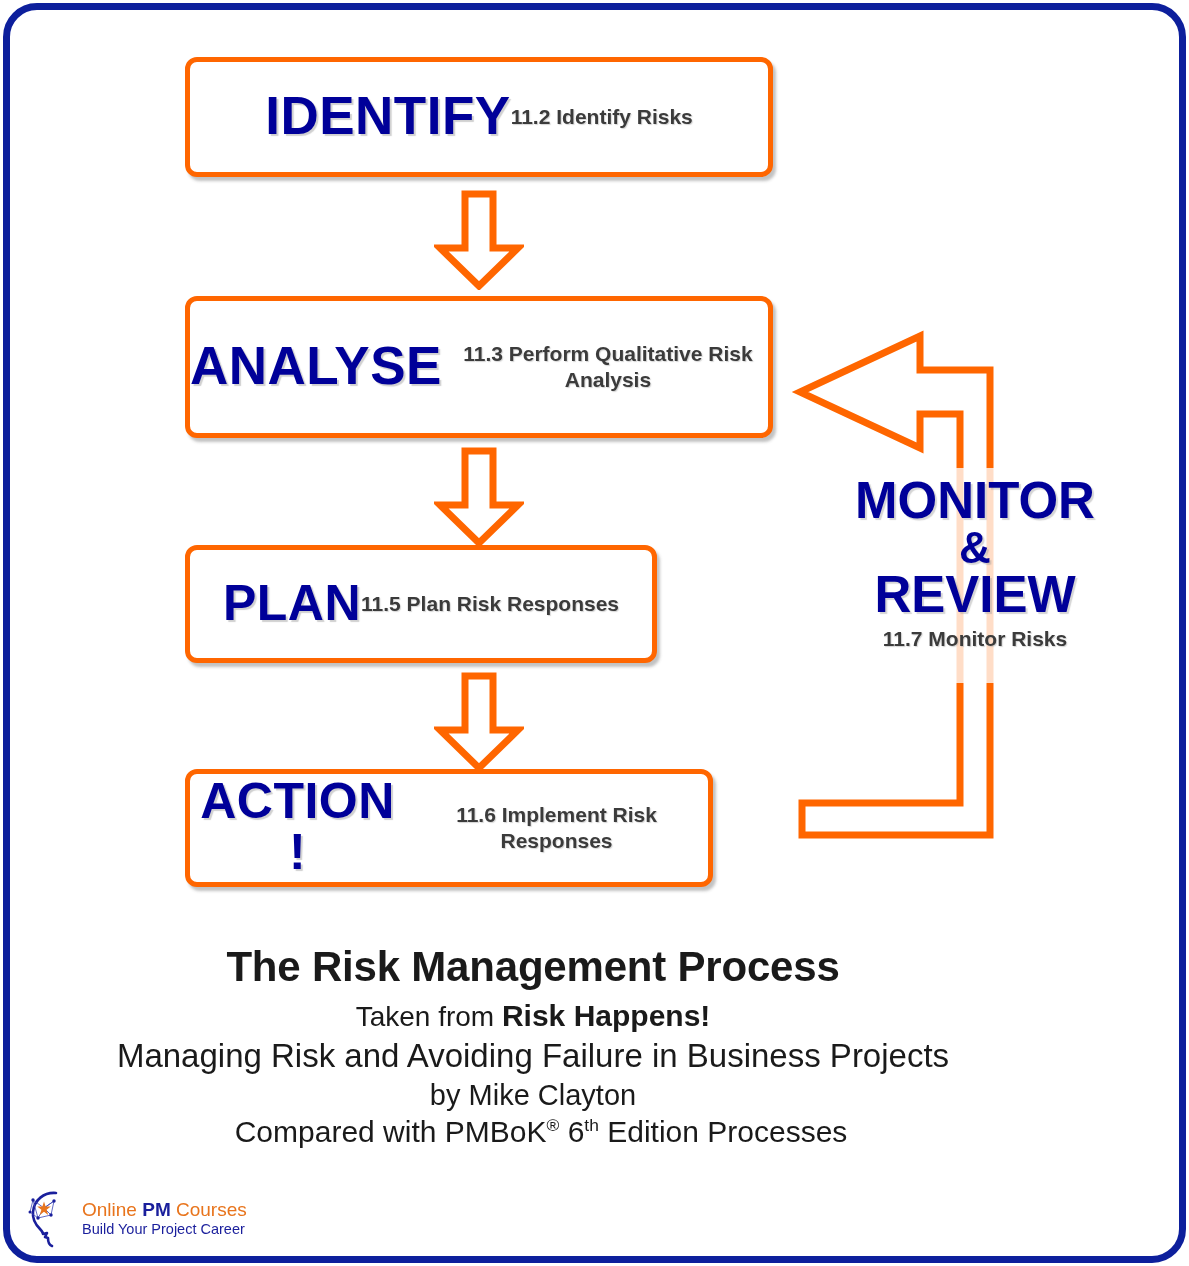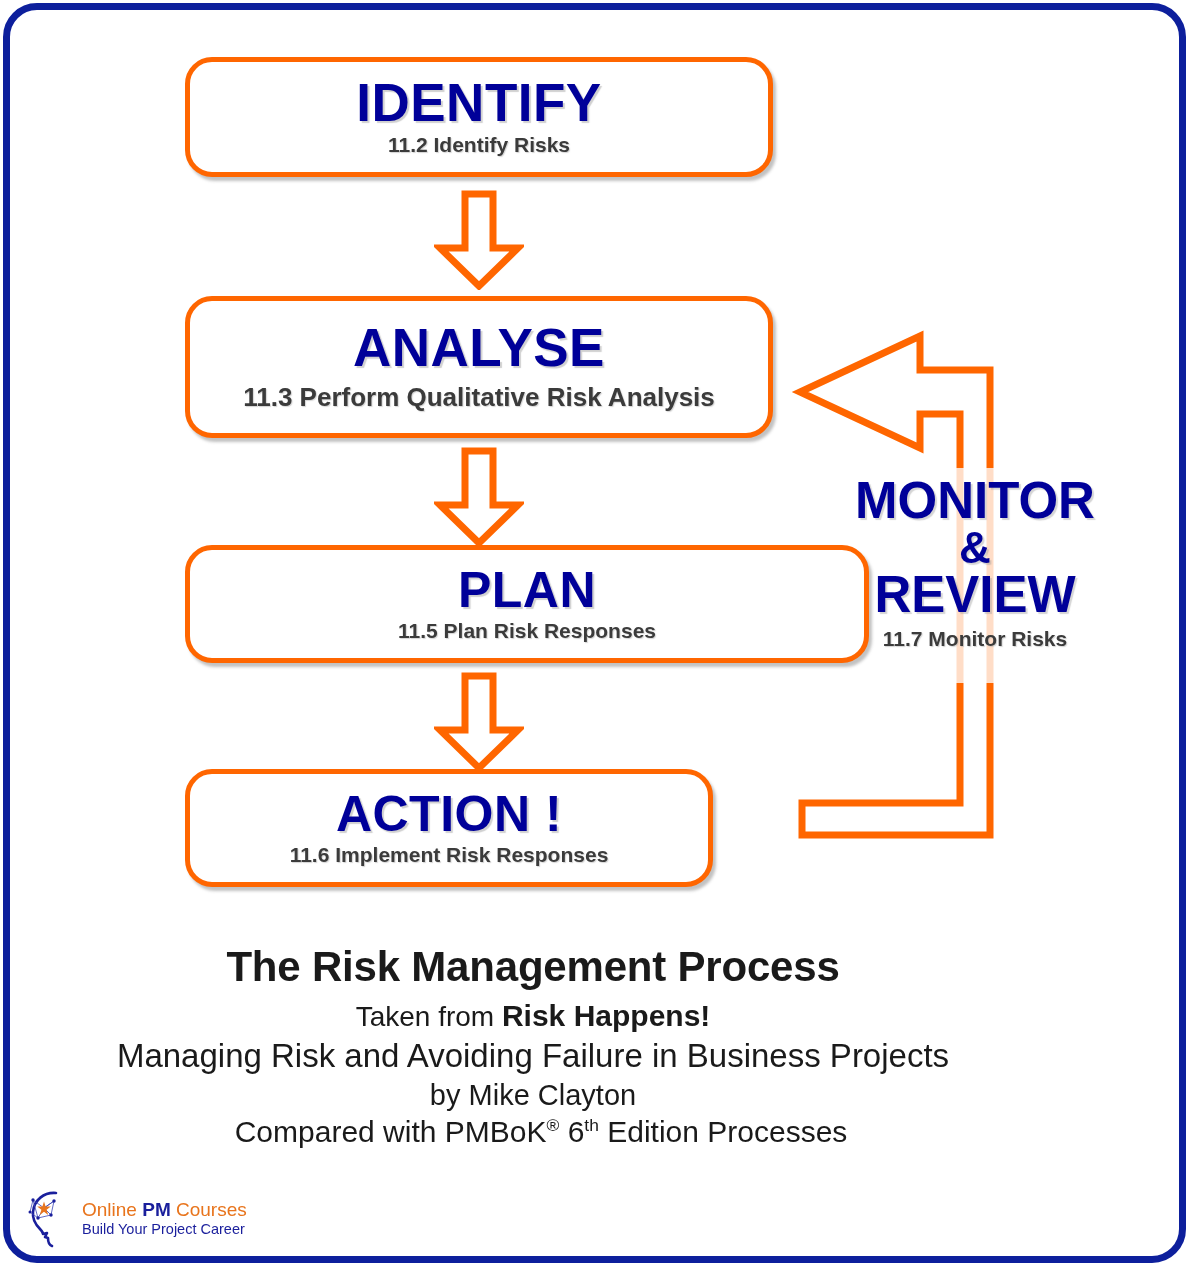--- a/index.html
+++ b/index.html
@@ -32,24 +32,24 @@
     border-radius: 34px;
     pointer-events: none;
   }
 
   
   .proc-box {
     position: absolute;
     box-sizing: border-box;
     background: #ffffff;
     border: 5px solid #FF6600;
-    border-radius: 27px;
+    border-radius: 12px;
     box-shadow: 3px 4px 3px rgba(120,120,120,0.45);
     display: flex;
-    flex-direction: column;
+    flex-direction: row;
     align-items: center;
     justify-content: center;
     text-align: center;
     z-index: 6;
   }
   .proc-title {
     color: #000099;
     font-weight: bold;
     letter-spacing: 0.5px;
     line-height: 1.02;
@@ -58,28 +58,28 @@
   .proc-sub {
     color: #3b3b3b;
     font-weight: bold;
     line-height: 1.22;
     text-shadow: 1px 1px 1px rgba(170,170,170,0.5);
   }
 
   
   #box-identify { left: 185px; top: 57px;  width: 588px; height: 120px; }
   #box-analyse  { left: 185px; top: 296px; width: 588px; height: 142px; gap: 6px; }
-  #box-plan     { left: 185px; top: 545px; width: 684px; height: 118px; }
+  #box-plan     { left: 185px; top: 545px; width: 472px; height: 118px; }
   #box-action   { left: 185px; top: 769px; width: 528px; height: 118px; }
 
   #box-identify .proc-title { font-size: 53px; margin-bottom: 2px; }
   #box-identify .proc-sub   { font-size: 21px; }
 
   #box-analyse  .proc-title { font-size: 53px; margin-bottom: 1px; }
-  #box-analyse  .proc-sub   { font-size: 26px; }
+  #box-analyse  .proc-sub   { font-size: 21px; }
 
   #box-plan     .proc-title { font-size: 50px; margin-bottom: 2px; }
   #box-plan     .proc-sub   { font-size: 21px; }
 
   #box-action   .proc-title { font-size: 50px; margin-bottom: 2px; }
   #box-action   .proc-sub   { font-size: 21px; }
 
   
   .down-arrow {
     position: absolute;

